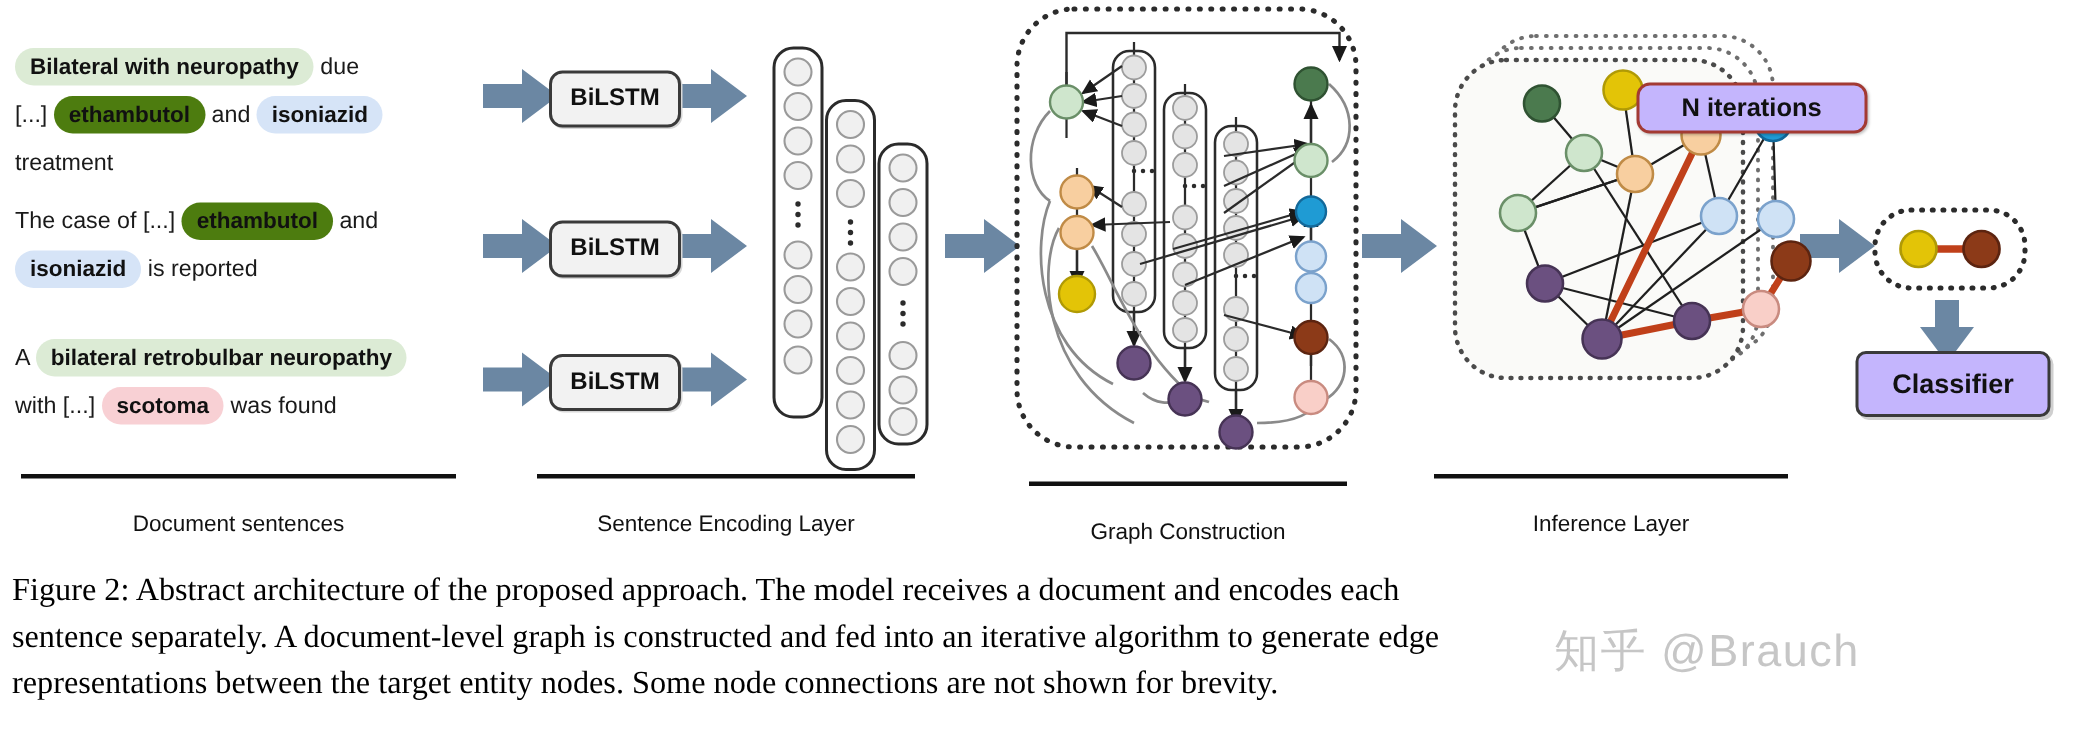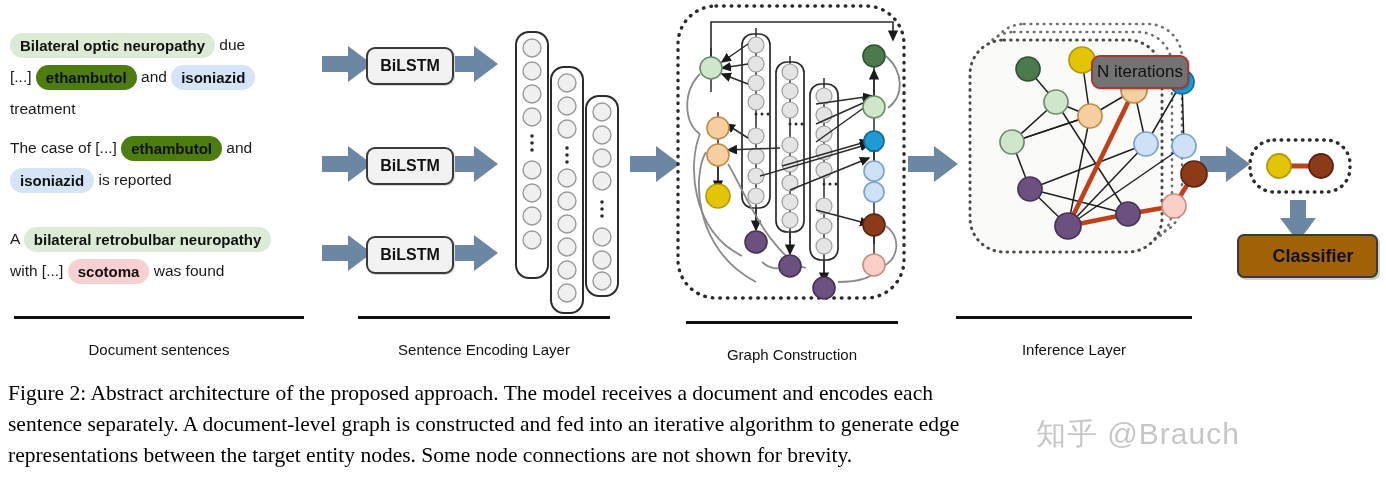--- a/index.html
+++ b/index.html
@@ -28,31 +28,30 @@
   .lstm{
     position:absolute;width:84px;height:34px;border:2.5px solid #3a3a3a;
     border-radius:9px;background:#f2f2f2;
     display:flex;align-items:center;justify-content:center;
     font-weight:bold;font-size:16px;color:#111;
     box-shadow:1px 1px 0 #d8d8d8;
   }
   
   .classifier{
     position:absolute;width:126px;height:40px;border:2.5px solid #3a3a3a;
-    border-radius:7px;background:#a16207;
+    border-radius:7px;background:#c4b5fd;
     display:flex;align-items:center;justify-content:center;
     font-weight:bold;font-size:18px;color:#111;
     box-shadow:2px 2px 0 #cfcfcf;
-    padding-left:11px;
   }
   
   .niter{
     position:absolute;border:2.5px solid #a33a33;border-radius:9px;
-    background:#737373;padding:5px 4px;
-    font-weight:normal;font-size:17px;color:#111;
+    background:#c4b5fd;padding:5px 28px;
+    font-weight:bold;font-size:17px;color:#111;
     box-shadow:1px 1px 2px rgba(0,0,0,.25);
   }
   
   .layercap{position:absolute;text-align:center;}
   .layercap .rule{height:3px;background:#111;width:100%;}
   .layercap .txt{font-size:15px;color:#111;margin-top:22px;white-space:nowrap;}
 
   
   .caption{
     position:absolute;left:8px;top:378px;width:1370px;
@@ -333,21 +332,21 @@
     <g>
       <rect x="1250" y="140" width="100" height="52" rx="24" ry="24" fill="none" stroke="#2b2b2b" stroke-width="3.4" stroke-dasharray="0.6 6.5" stroke-linecap="round"></rect>
       <line x1="1279" y1="166" x2="1321" y2="166" stroke="#c0401a" stroke-width="5"></line>
       <circle cx="1279" cy="166" r="12" fill="#e3c407" stroke="#b09a05" stroke-width="1.8"></circle>
       <circle cx="1321" cy="166" r="12" fill="#8c3a18" stroke="#5c2410" stroke-width="1.8"></circle>
     </g>
   </svg>
 
   <div class="sent" style="left:10px;top:30px;">
     <div>
-      <span class="chip green">Bilateral optic neuropathy</span><span class="plain"> due</span>
+      <span class="chip green">Bilateral with neuropathy</span><span class="plain"> due</span>
     </div>
     <div style="margin-top:2px;">
       <span class="plain">[...]</span>
       <span class="chip orange">ethambutol</span><span class="plain"> and </span><span class="chip blue">isoniazid</span>
     </div>
     <div style="margin-top:2px;">
       <span class="plain">treatment</span>
     </div>
   </div>
 

